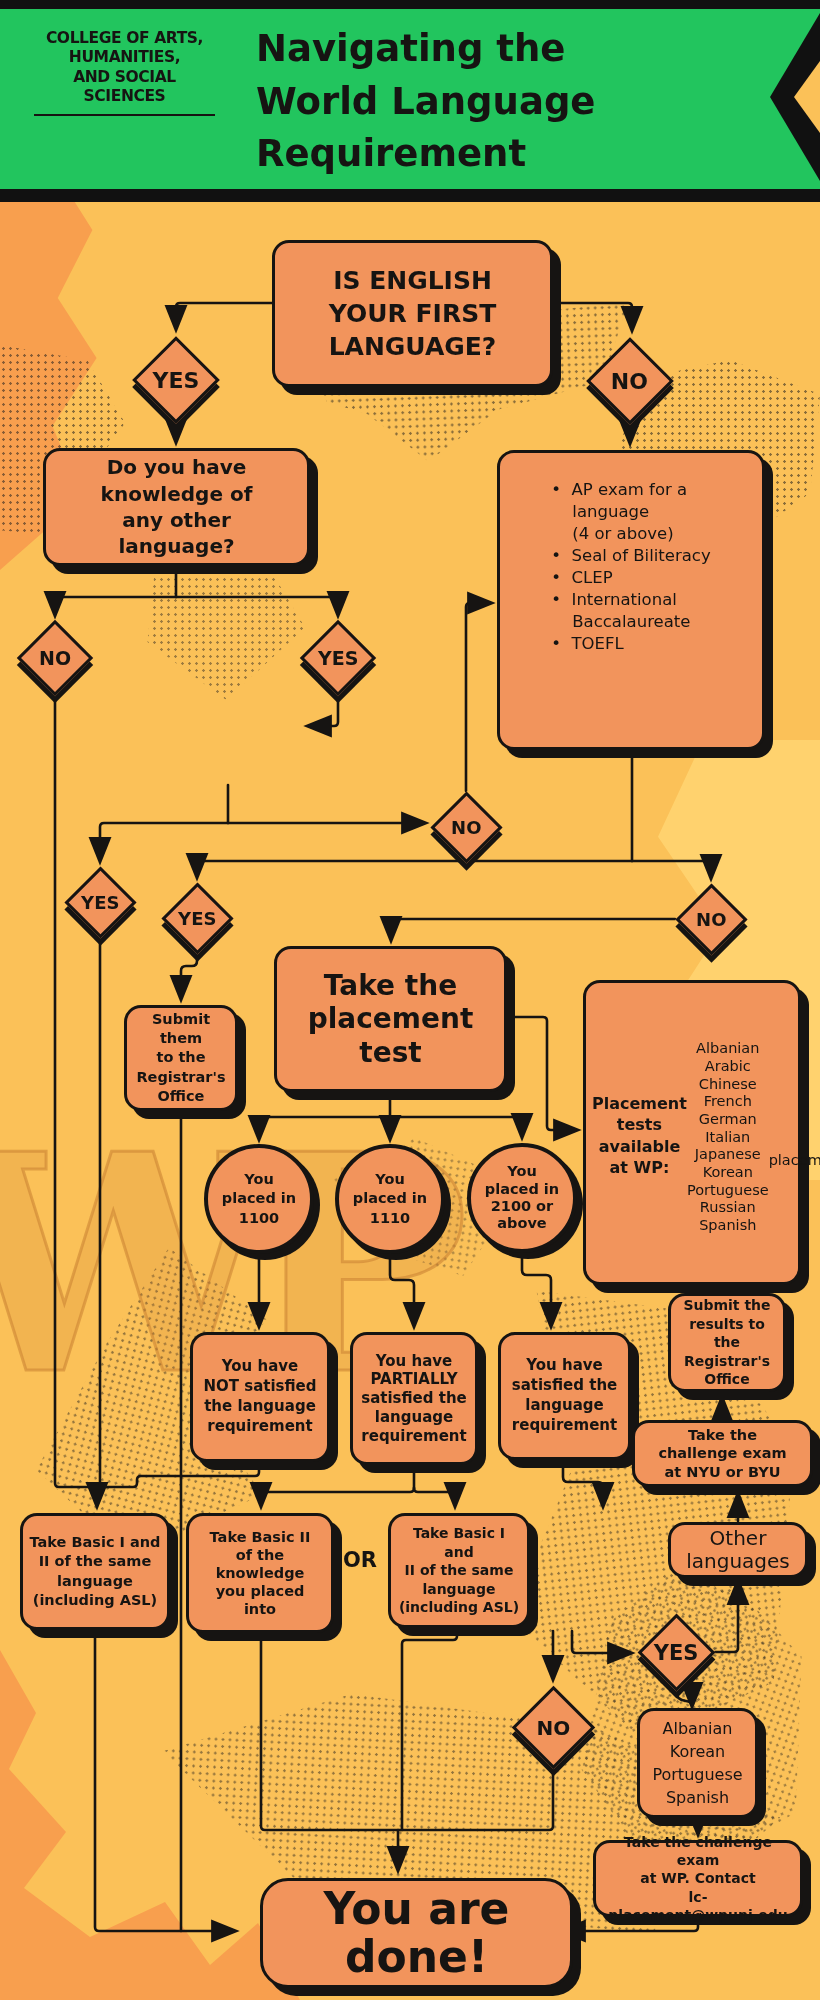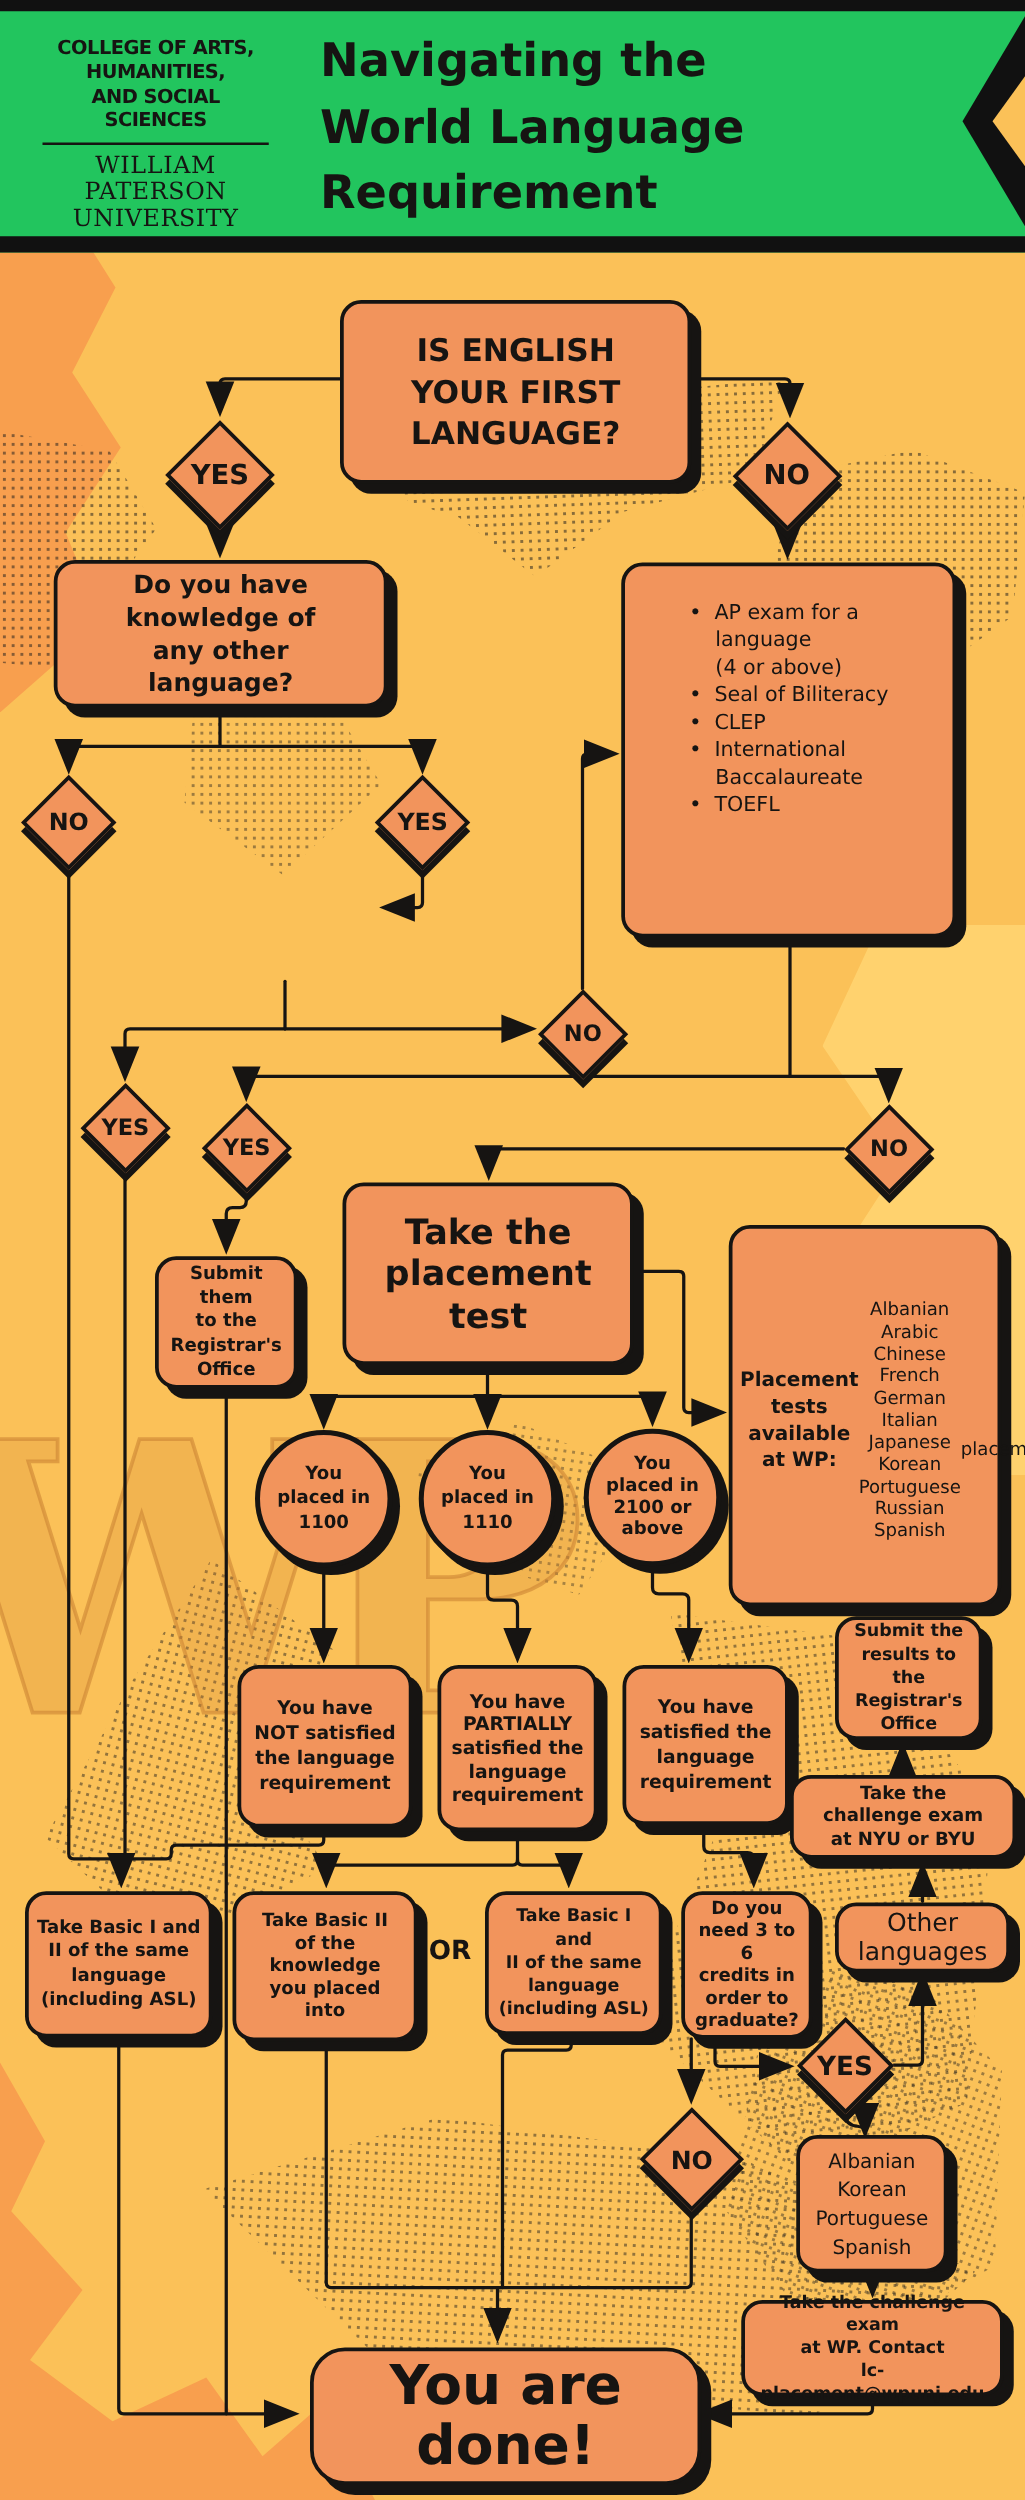--- a/index.html
+++ b/index.html
@@ -88,22 +88,20 @@
               clip-path:polygon(25% 0%,80% 20%,100% 65%,60% 100%,10% 75%,0% 30%);"></div>
 
   <div class="watermark" style="left:-55px;top:1115px;font-size:300px;">WP</div>
 
   <div id="header">
     <div id="logo">
       <div class="l1" style="white-space:pre-line;">College of Arts,
 Humanities,
 and Social Sciences</div>
       <hr>
-      <div class="l2" style="white-space:pre-line;">William Paterson
-University</div>
     </div>
     <div id="title">Navigating the
 World Language
 Requirement</div>
     <svg id="chev" width="56" height="180" viewBox="0 0 56 180">
       <polygon points="56,4 6,88 56,172" fill="#111"></polygon>
       <polygon points="56,52 30,88 56,124" fill="#FBC158"></polygon>
     </svg>
   </div>
 
@@ -312,27 +310,20 @@
 into</span>
     </div>
   <div class="plain" style="left:343px;top:1548px;font-size:21px;">OR</div>
   <div class="box" style="left:388px;top:1513px;width:142px;height:115px;font-size:14px;">
     <span class="t">Take Basic I and
 II of the same
 language
 (including ASL)</span>
     </div>
 
-  <div class="box" style="left:545px;top:1513px;width:105px;height:118px;font-size:14.5px;">
-    <span class="t" style="line-height:1.25;">Do you
-need 3 to 6
-credits in
-order to
-graduate?</span>
-    </div>
 
   <div class="diamond" style="left:649px;top:1625px;width:55px;height:55px;">
     <span style="font-size:21px;">YES</span>
     </div>
   <div class="diamond" style="left:524px;top:1698px;width:59px;height:59px;">
     <span style="font-size:20px;">NO</span>
     </div>
 
   <div class="box light" style="left:637px;top:1708px;width:121px;height:110px;font-size:16px;">
     <span class="t" style="line-height:1.45;">Albanian
@@ -340,18 +331,18 @@
 Portuguese
 Spanish</span>
     </div>
 
   <div class="box" style="left:593px;top:1840px;width:210px;height:77px;font-size:14px;">
     <span class="t" style="line-height:1.3;">Take the challenge exam
 at WP. Contact
 lc-placement@wpunj.edu</span>
     </div>
 
-  <div class="box" style="left:248px;top:1878px;width:313px;height:110px;font-size:44px;border-radius:28px;">
+  <div class="box" style="left:260px;top:1878px;width:313px;height:110px;font-size:44px;border-radius:28px;">
     <span class="t" style="line-height:1.08;">You are
 done!</span>
     </div>
 
 </div>
 
 </body></html>

